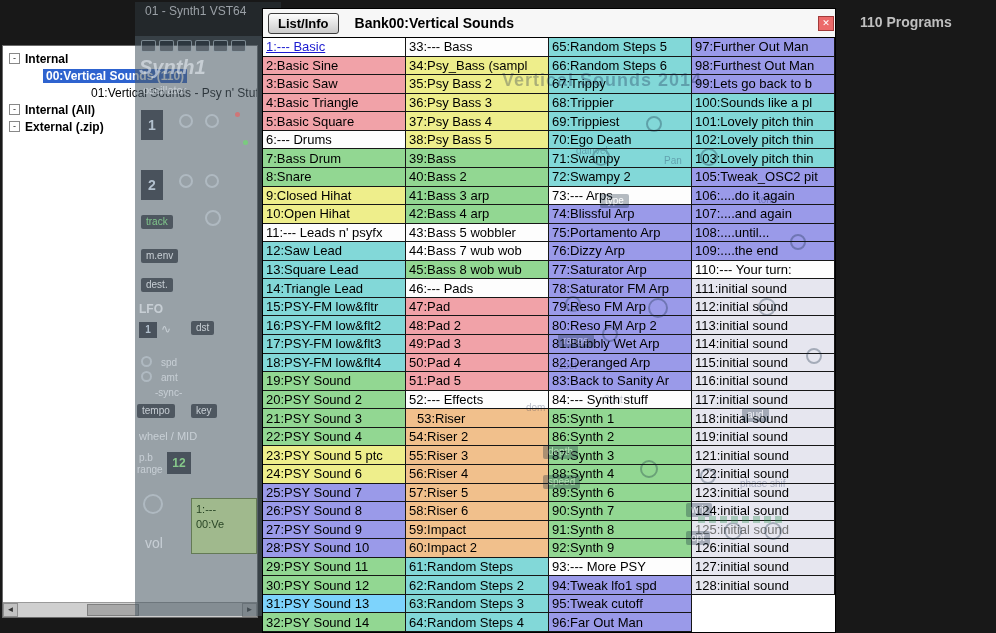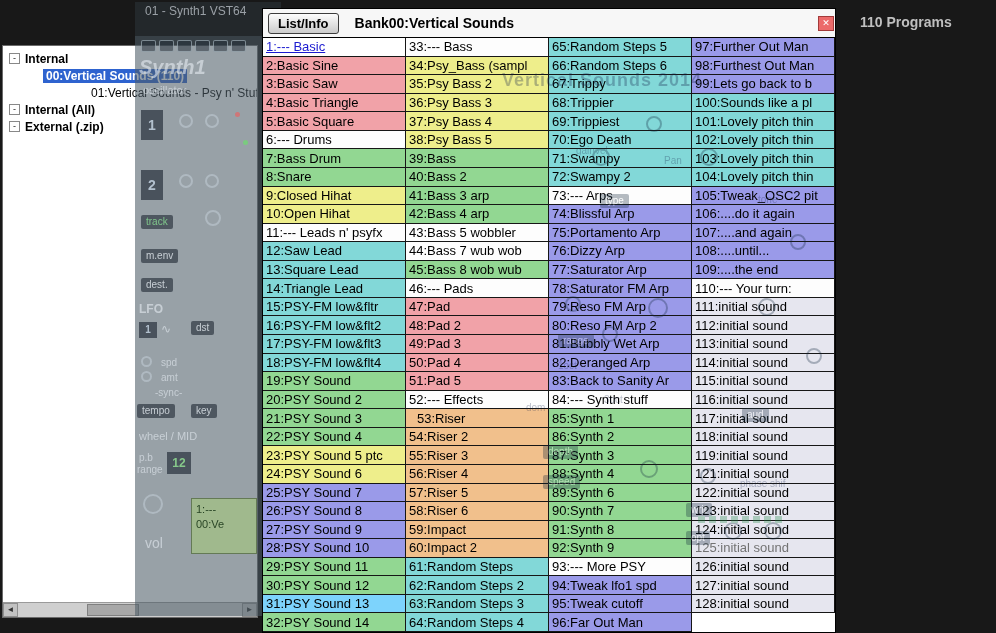--- a/index.html
+++ b/index.html
@@ -236,21 +236,20 @@
       <div class="cell" style="background: rgb(154, 154, 233); color: rgb(0, 0, 0);">94:Tweak lfo1 spd</div>
       <div class="cell" style="background: rgb(154, 154, 233); color: rgb(0, 0, 0);">95:Tweak cutoff</div>
       <div class="cell" style="background: rgb(154, 154, 233); color: rgb(0, 0, 0);">96:Far Out Man</div>
       <div class="cell" style="background: rgb(154, 154, 233); color: rgb(0, 0, 0);">97:Further Out Man</div>
       <div class="cell" style="background: rgb(154, 154, 233); color: rgb(0, 0, 0);">98:Furthest Out Man</div>
       <div class="cell" style="background: rgb(154, 154, 233); color: rgb(0, 0, 0);">99:Lets go back to b</div>
       <div class="cell" style="background: rgb(130, 216, 216); color: rgb(0, 0, 0);">100:Sounds like a pl</div>
       <div class="cell" style="background: rgb(130, 216, 216); color: rgb(0, 0, 0);">101:Lovely pitch thin</div>
       <div class="cell" style="background: rgb(130, 216, 216); color: rgb(0, 0, 0);">102:Lovely pitch thin</div>
       <div class="cell" style="background: rgb(130, 216, 216); color: rgb(0, 0, 0);">103:Lovely pitch thin</div>
-      <div class="cell" style="background: rgb(130, 216, 216); color: rgb(0, 0, 0);">104:Lovely pitch thin</div>
       <div class="cell" style="background: rgb(154, 154, 233); color: rgb(0, 0, 0);">105:Tweak_OSC2 pit</div>
       <div class="cell" style="background: rgb(154, 154, 233); color: rgb(0, 0, 0);">106:....do it again</div>
       <div class="cell" style="background: rgb(154, 154, 233); color: rgb(0, 0, 0);">107:....and again</div>
       <div class="cell" style="background: rgb(154, 154, 233); color: rgb(0, 0, 0);">108:....until...</div>
       <div class="cell" style="background: rgb(154, 154, 233); color: rgb(0, 0, 0);">109:....the end</div>
       <div class="cell" style="background: rgb(253, 253, 253); color: rgb(0, 0, 0);">110:--- Your turn:</div>
       <div class="cell" style="background: rgb(230, 230, 239); color: rgb(0, 0, 0);">111:initial sound</div>
       <div class="cell" style="background: rgb(230, 230, 239); color: rgb(0, 0, 0);">112:initial sound</div>
       <div class="cell" style="background: rgb(230, 230, 239); color: rgb(0, 0, 0);">113:initial sound</div>
       <div class="cell" style="background: rgb(230, 230, 239); color: rgb(0, 0, 0);">114:initial sound</div>

